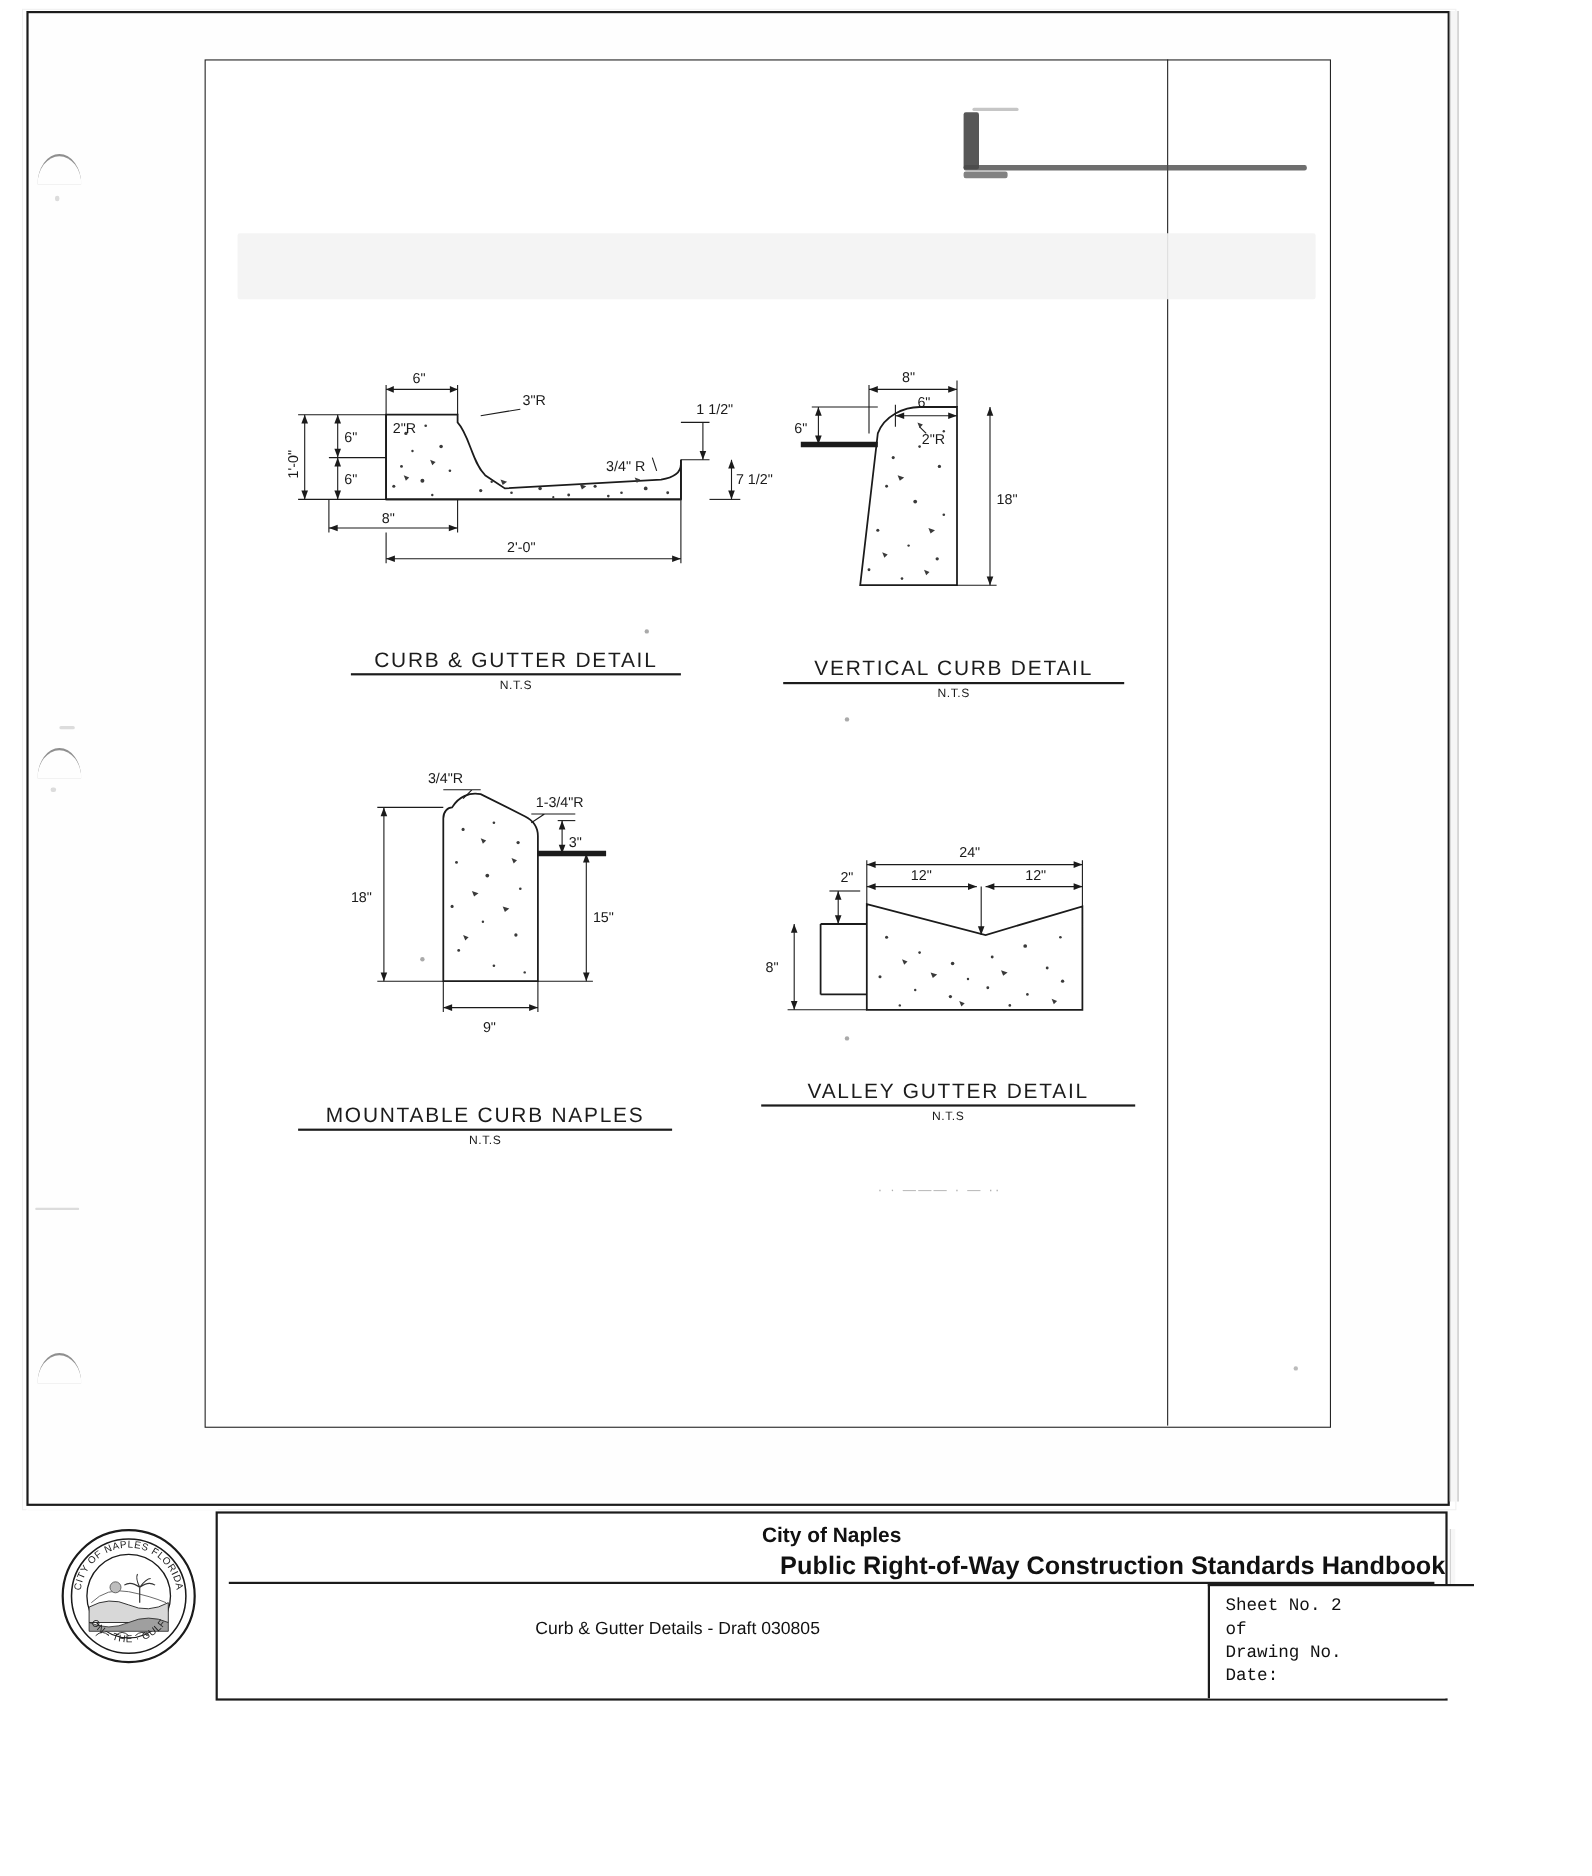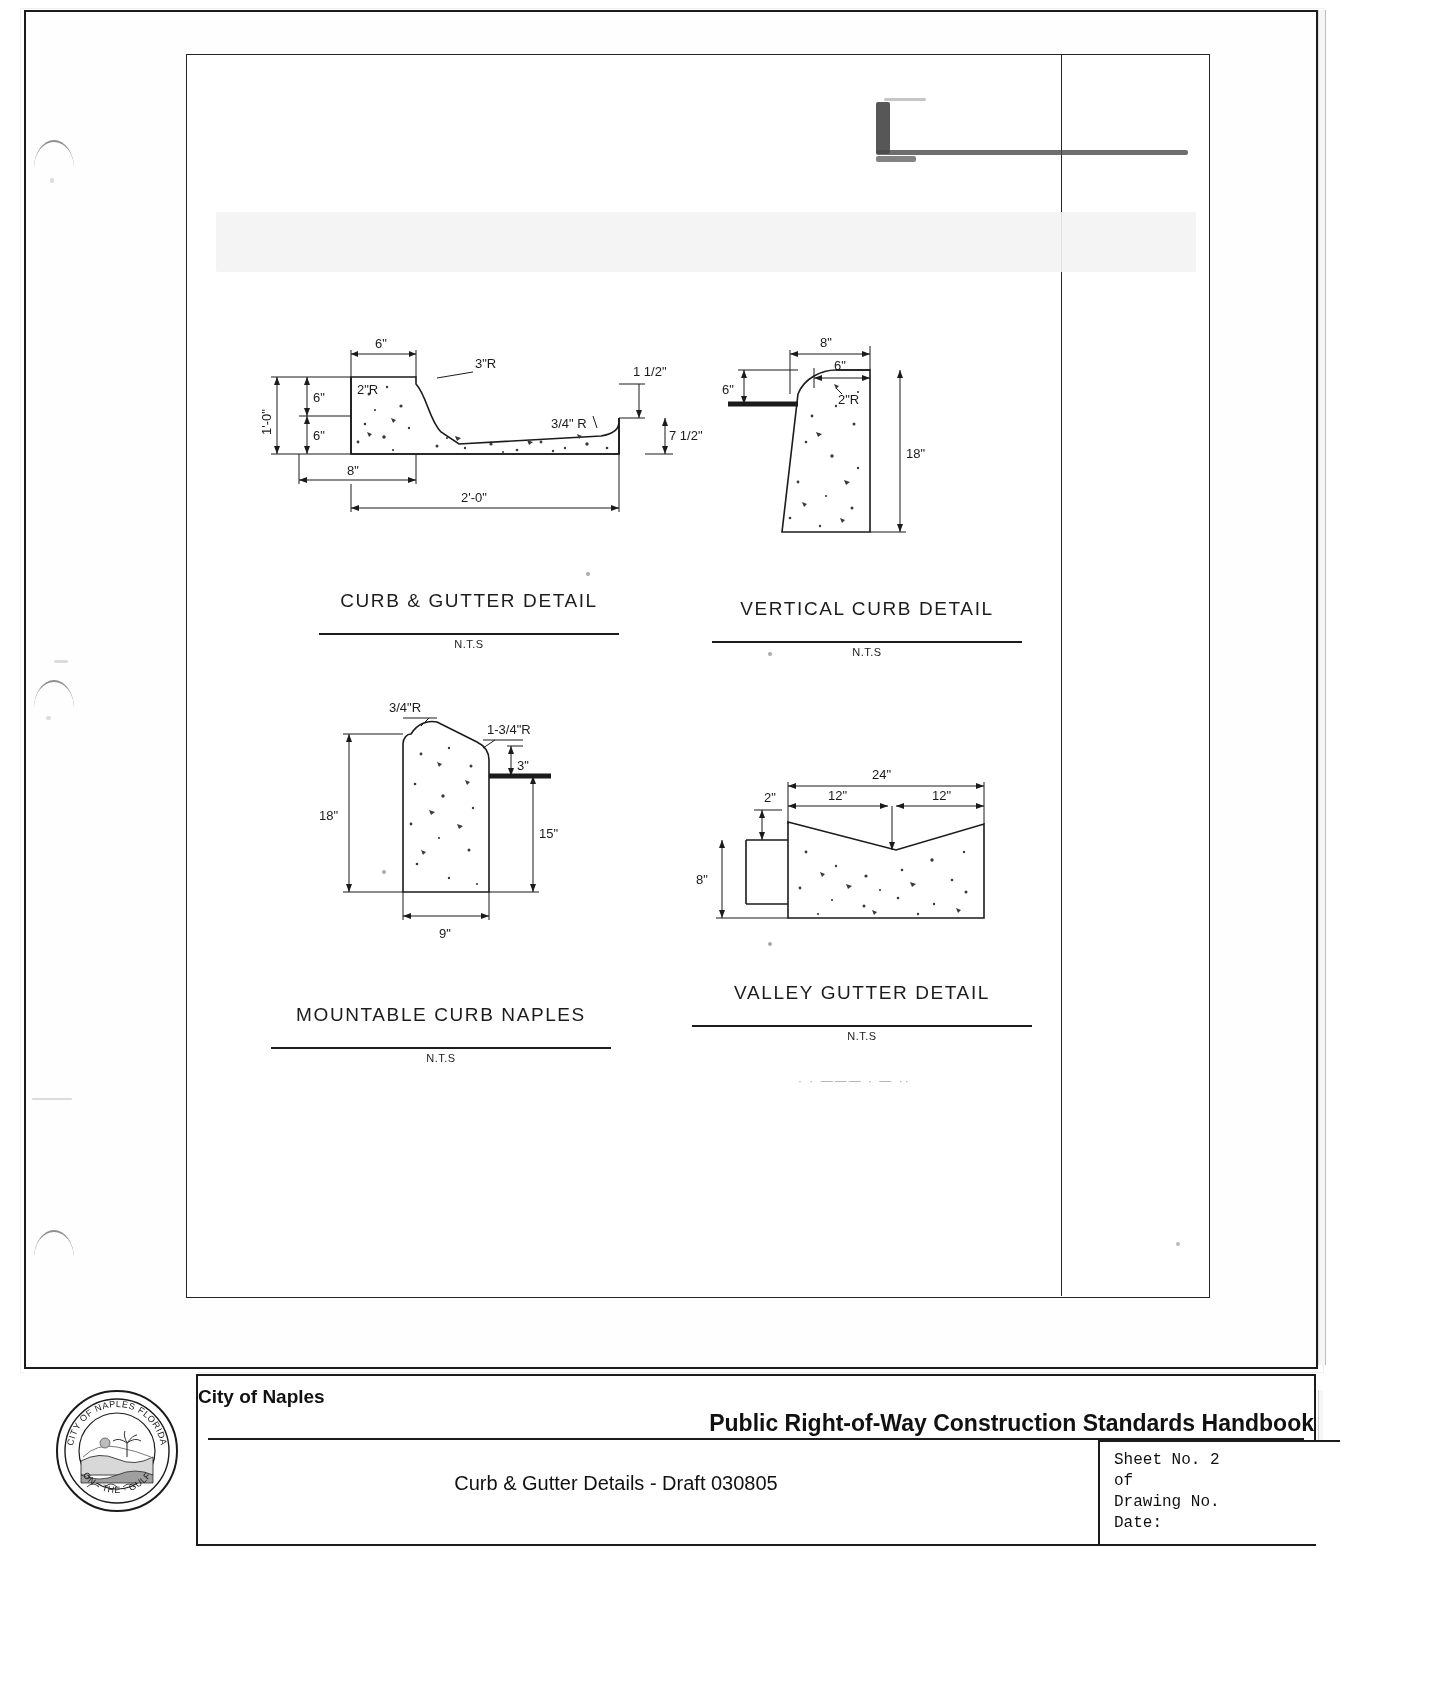--- a/index.html
+++ b/index.html
@@ -76,21 +76,21 @@
     text-align: center;
     font-family: "Liberation Sans", sans-serif;
     letter-spacing: 1.6px;
     color: #1c1c1c;
     white-space: nowrap;
   }
   .detail-title .name {
     display: block;
     font-size: 19px;
     border-bottom: 2px solid #1c1c1c;
-    padding-bottom: 21px;
+    padding-bottom: 0;
   }
   .detail-title .nts {
     display: block;
     font-size: 11px;
     letter-spacing: .5px;
     margin-top: 3px;
   }
 
   
   .titleblock {
@@ -109,42 +109,42 @@
   .tb-main {
     position: absolute;
     left: 172px; top: 2px;
     width: 1116px; height: 168px;
     border: 2px solid #1b1b1b;
     background: #fff;
   }
   .tb-title1 {
     position: absolute;
     top: 10px; left: 0; right: 0;
-    text-align: left;
+    text-align: center;
     font-size: 19px;
     font-weight: bold;
   }
   .tb-title2 {
     position: absolute;
     top: 34px; left: 0; right: 0;
     text-align: right;
     font-size: 23px;
     font-weight: bold;
   }
   .tb-rule {
     position: absolute;
     left: 10px; right: 10px;
     top: 62px;
     border-bottom: 2px solid #1b1b1b;
   }
   .tb-subtitle {
     position: absolute;
     top: 96px; left: 0; right: 280px;
     text-align: center;
-    font-size: 20px;
+    font-size: 16px;
   }
   .tb-sheetbox {
     position: absolute;
     left: 872px; top: 64px;
     width: 242px; height: 104px;
     border-left: 2px solid #1b1b1b;
     border-top: 2px solid #1b1b1b;
     background: #fff;
     padding: 8px 0 0 14px;
     box-sizing: border-box;

